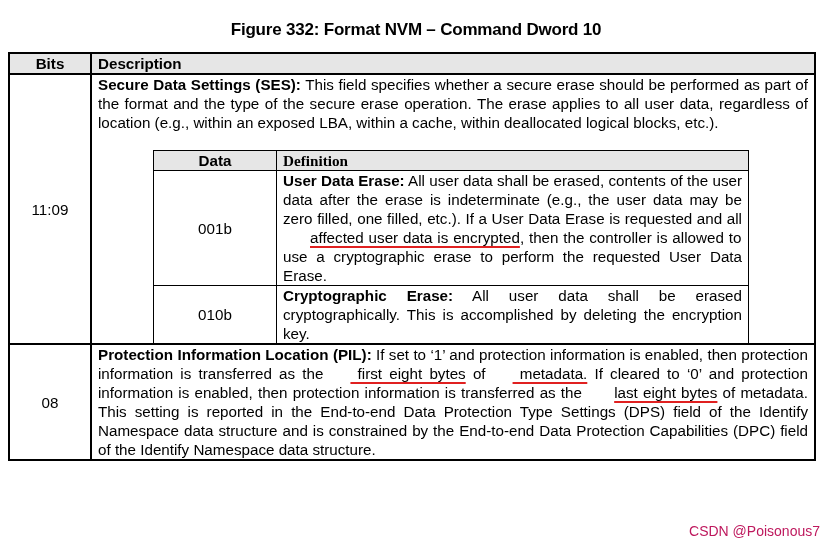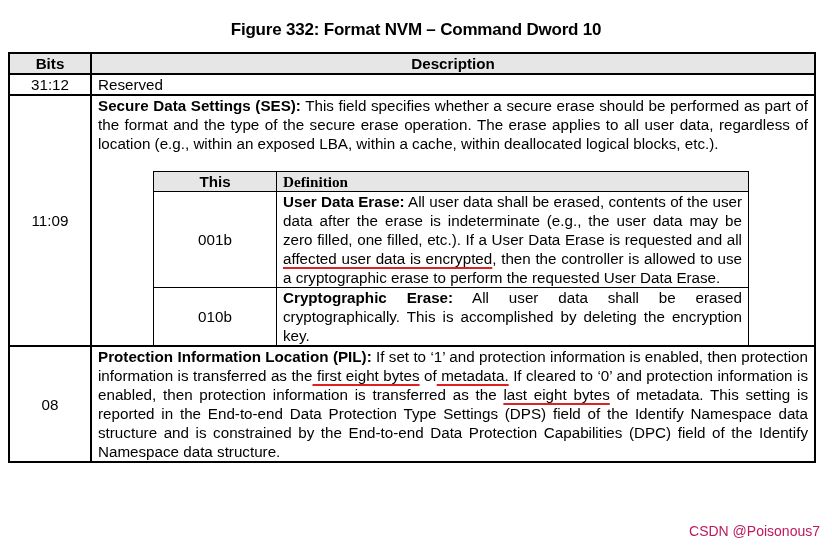--- a/index.html
+++ b/index.html
@@ -6,24 +6,24 @@
   body { width:832px; height:546px; position:relative; overflow:hidden;
          font-family:"Liberation Sans", sans-serif; color:#000; }
   .title { position:absolute; left:0; top:20px; width:832px; text-align:center;
            font-weight:bold; font-size:17px; letter-spacing:-0.2px; }
   table.main { position:absolute; left:8px; top:52px; width:808px; border-collapse:collapse;
                font-size:15.2px; line-height:19px; }
   table.main > tbody > tr > td, table.main > thead > tr > th {
     border:2px solid #000; padding:0 6px; vertical-align:middle; }
   table.main th { background:#e6e6e6; font-weight:bold; height:19px;margin-left:16px; }
   th.bits, td.bits { width:68px; text-align:center; }
-  th.desc { text-align:center; }
+  th.desc { text-align:left; }
   td.desc { text-align:justify; }
   .b { font-weight:bold; }
-  .u { text-decoration:underline; text-decoration-color:#e02020; text-decoration-thickness:2px; text-underline-offset:3px; }
+  .u { text-decoration:underline; text-decoration-color:#e02020; text-decoration-thickness:2px; text-underline-offset:3px;margin-left:27px; }
   table.sub { border-collapse:collapse; width:596px; margin:18px 0 0 55px; font-size:15.2px; line-height:19px; }
   table.sub th, table.sub td { border:1px solid #000; padding:0 6px; vertical-align:middle; }
   table.sub th { background:#e6e6e6; font-weight:bold; }
   table.sub tr:last-child td { border-bottom:none; }
   .val { width:110px; text-align:center; }
   table.sub td.def { text-align:justify; }
   table.sub th.def { text-align:left;font-family:Liberation Serif, serif; }
   .ses-cell { padding-bottom:0 !important; }
   .watermark { position:absolute; right:12px; top:523px; font-size:14px; color:#be185d; }
 </style>
@@ -34,31 +34,27 @@
 
 <table class="main">
   <thead>
     <tr>
       <th class="bits">Bits</th>
       <th class="desc">Description</th>
     </tr>
   </thead>
   <tbody>
     <tr>
-      <td class="bits">31:12</td>
-      <td class="desc">Reserved</td>
-    </tr>
-    <tr>
       <td class="bits">11:09</td>
       <td class="desc ses-cell">
         <span class="b">Secure Data Settings (SES):</span><span> This field specifies whether a secure erase should be performed as part of the format and the type of the secure erase operation. The erase applies to all user data, regardless of location (e.g., within an exposed LBA, within a cache, within deallocated logical blocks, etc.).</span>
         <table class="sub">
           <tbody>
               <tr>
-            <th class="val">This</th>
+            <th class="val">Data</th>
             <th class="def">Definition</th>
           </tr>
           <tr>
             <td class="val">001b</td>
             <td class="def"><span class="b">User Data Erase:</span><span> All user data shall be erased, contents of the user data after the erase is indeterminate (e.g., the user data may be zero filled, one filled, etc.). If a User Data Erase is requested and all</span><span class="u"> affected user data is encrypted</span><span>, then the controller is allowed to use a cryptographic erase to perform the requested User Data Erase.</span></td>
           </tr>
           <tr>
             <td class="val">010b</td>
             <td class="def"><span class="b">Cryptographic Erase:</span><span> All user data shall be erased cryptographically. This is accomplished by deleting the encryption key.</span></td>
           </tr>

